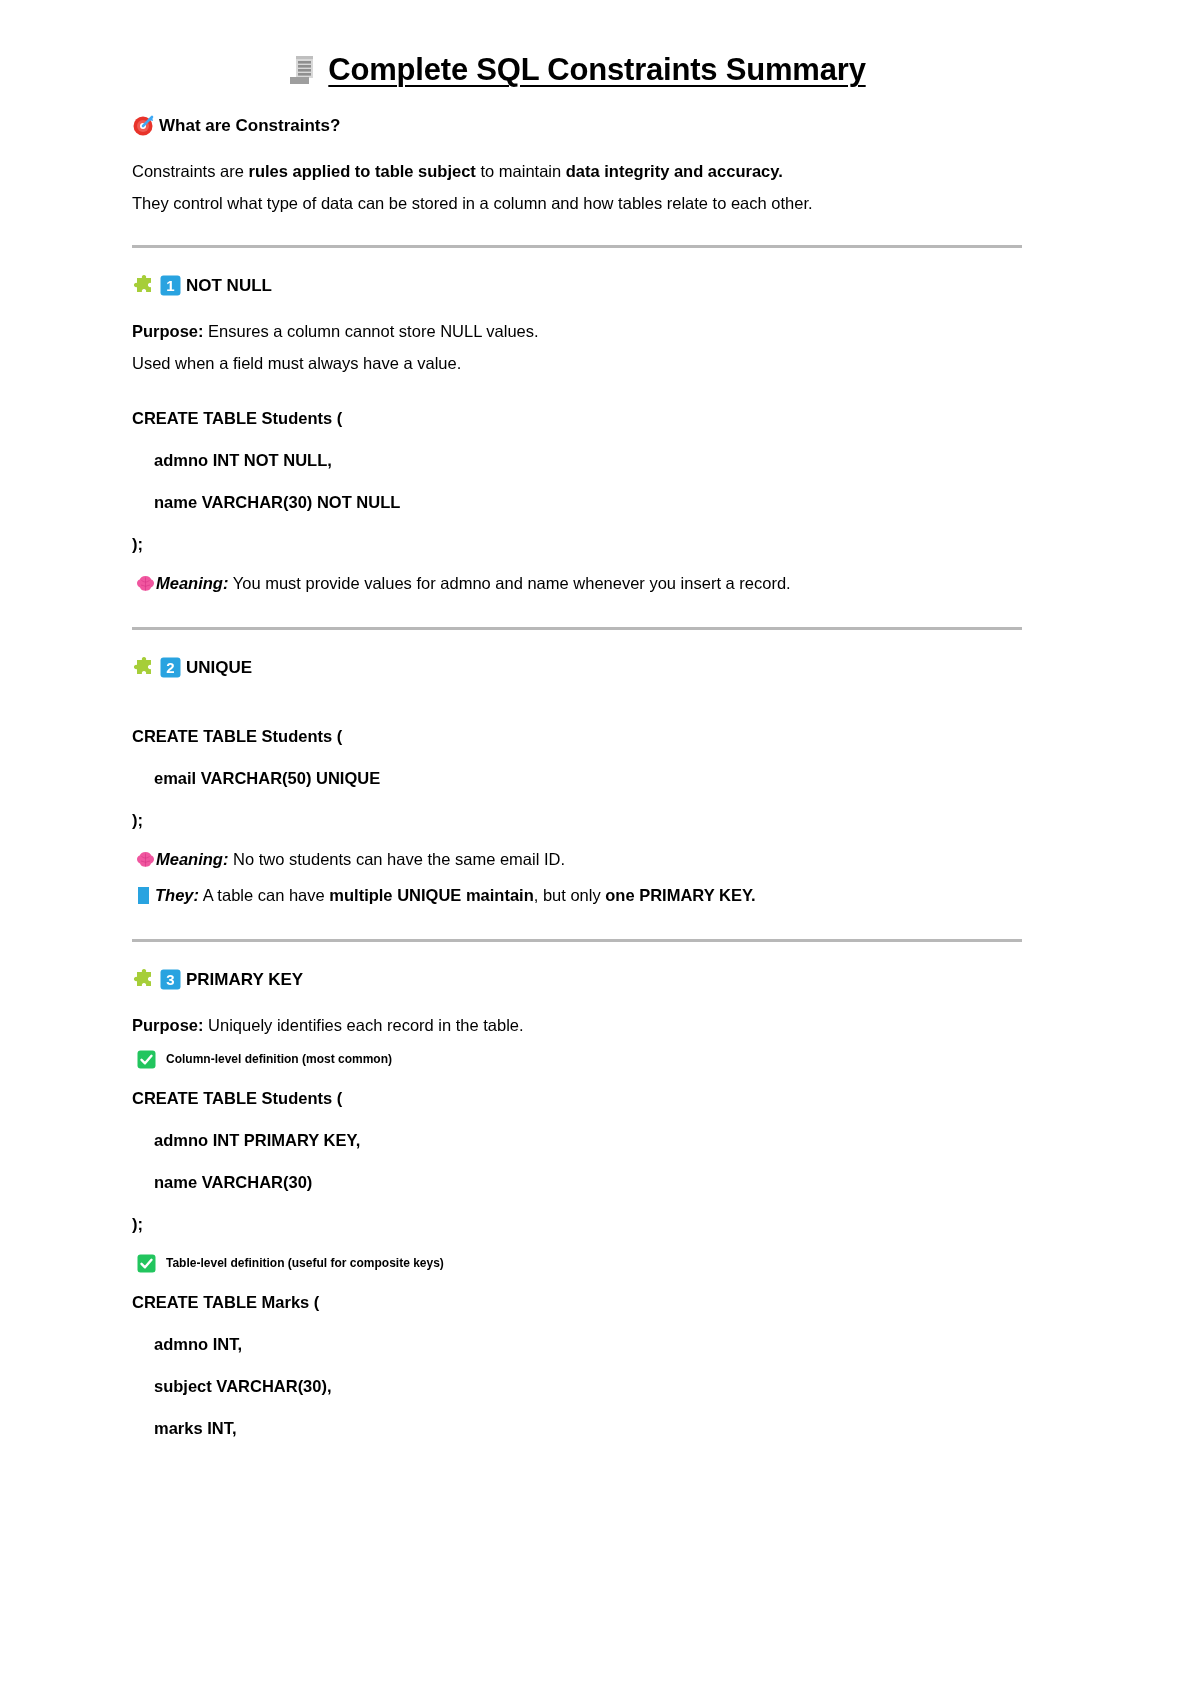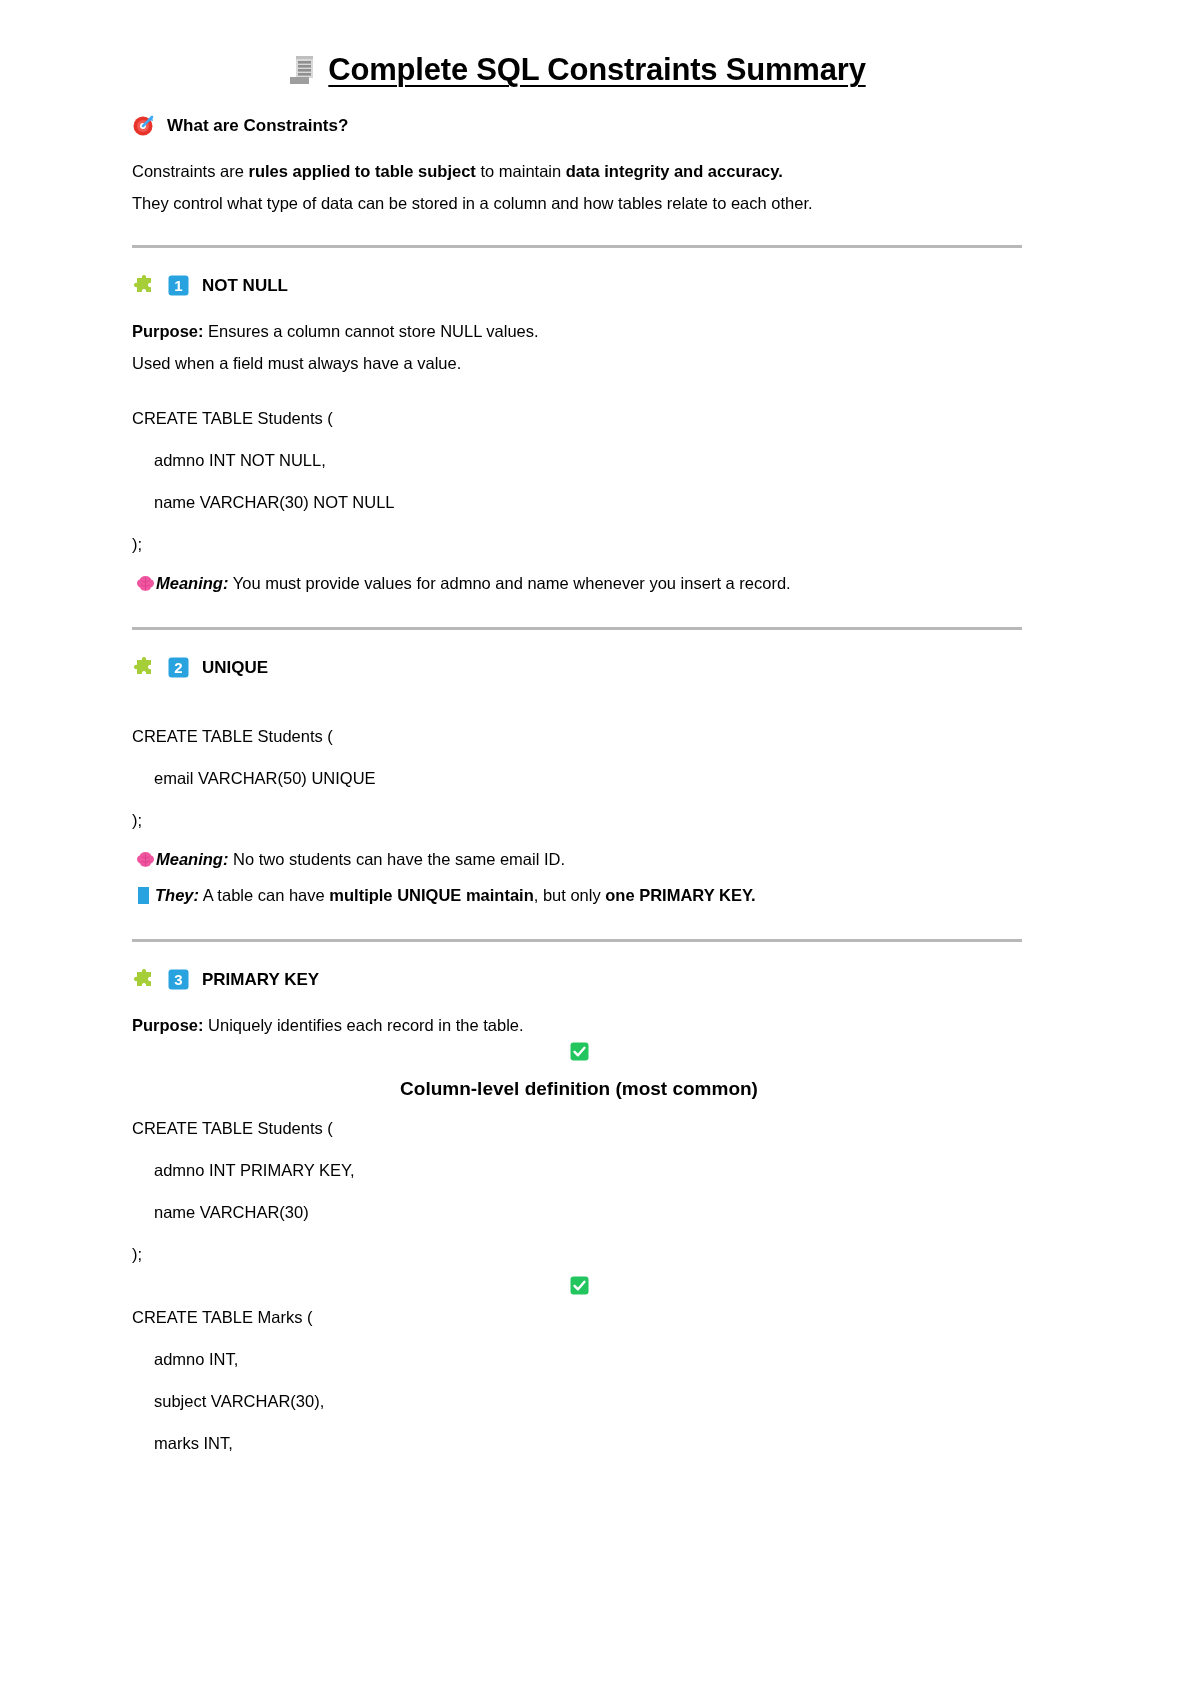--- a/index.html
+++ b/index.html
@@ -45,62 +45,62 @@
     font-size: 16.5px;
     line-height: 32px;
     margin: 0;
   }
   .b { font-weight: bold; }
   .i { font-style: italic; }
 
   .section-head {
     display: flex;
     align-items: center;
-    gap: 12px;
+    gap: 4px;
     font-size: 17px;
     font-weight: bold;
     margin: 0;
   }
 
   .spacer-sm { height: 18px; }
 
   .hr {
     border: 0;
     border-top: 3px solid #b8b8b8;
     margin: 26px 0 26px 0;
     width: 100%;
   }
 
   
   .code-line {
     font-size: 16.5px;
     line-height: 42px;
     margin: 0;
     white-space: pre;
+    font-weight: bold;
   }
   .code-line.indent { padding-left: 22px; }
 
   .note-line, .meaning-line {
     display: flex;
     align-items: center;
     font-size: 16.5px;
     line-height: 36px;
   }
   .meaning-line { padding-left: 3px; }
   .note-line { padding-left: 4px; }
 
   .check-head {
     display: flex;
     align-items: center;
     gap: 9px;
-    font-size: 19px;
+    font-size: 12px;
     font-weight: bold;
     line-height: 36px;
     padding-left: 4px;
-    flex-direction: column;
   }
 
   
   .icon { display: inline-block; flex: 0 0 auto; line-height: 0; }
   .ico-doc { width: 26px; height: 30px; }
   .ico-20 { width: 21px; height: 21px; }
   .ico-22 { width: 23px; height: 23px; }
   .ico-18 { width: 19px; height: 19px; }
 </style>
 </head>
@@ -256,20 +256,21 @@
   <p class="code-line indent">name VARCHAR(30)</p>
   <p class="code-line">);</p>
 
   <div class="check-head">
     <span class="icon ico-20">
       <svg viewBox="0 0 21 21" width="21" height="21">
         <rect x="1.5" y="1.5" width="18" height="18" rx="3" fill="#22c55e"></rect>
         <path d="M5.5 10.8 L9 14.3 L15.5 6.8" stroke="#ffffff" stroke-width="2.4" fill="none" stroke-linecap="round" stroke-linejoin="round"></path>
       </svg>
     </span>
+    <span>Table-level definition (useful for composite keys)</span>
   </div>
 
   <p class="code-line">CREATE TABLE Marks (</p>
   <p class="code-line indent">admno INT,</p>
   <p class="code-line indent">subject VARCHAR(30),</p>
   <p class="code-line indent">marks INT,</p>
 
 </div>
 
 </body></html>

